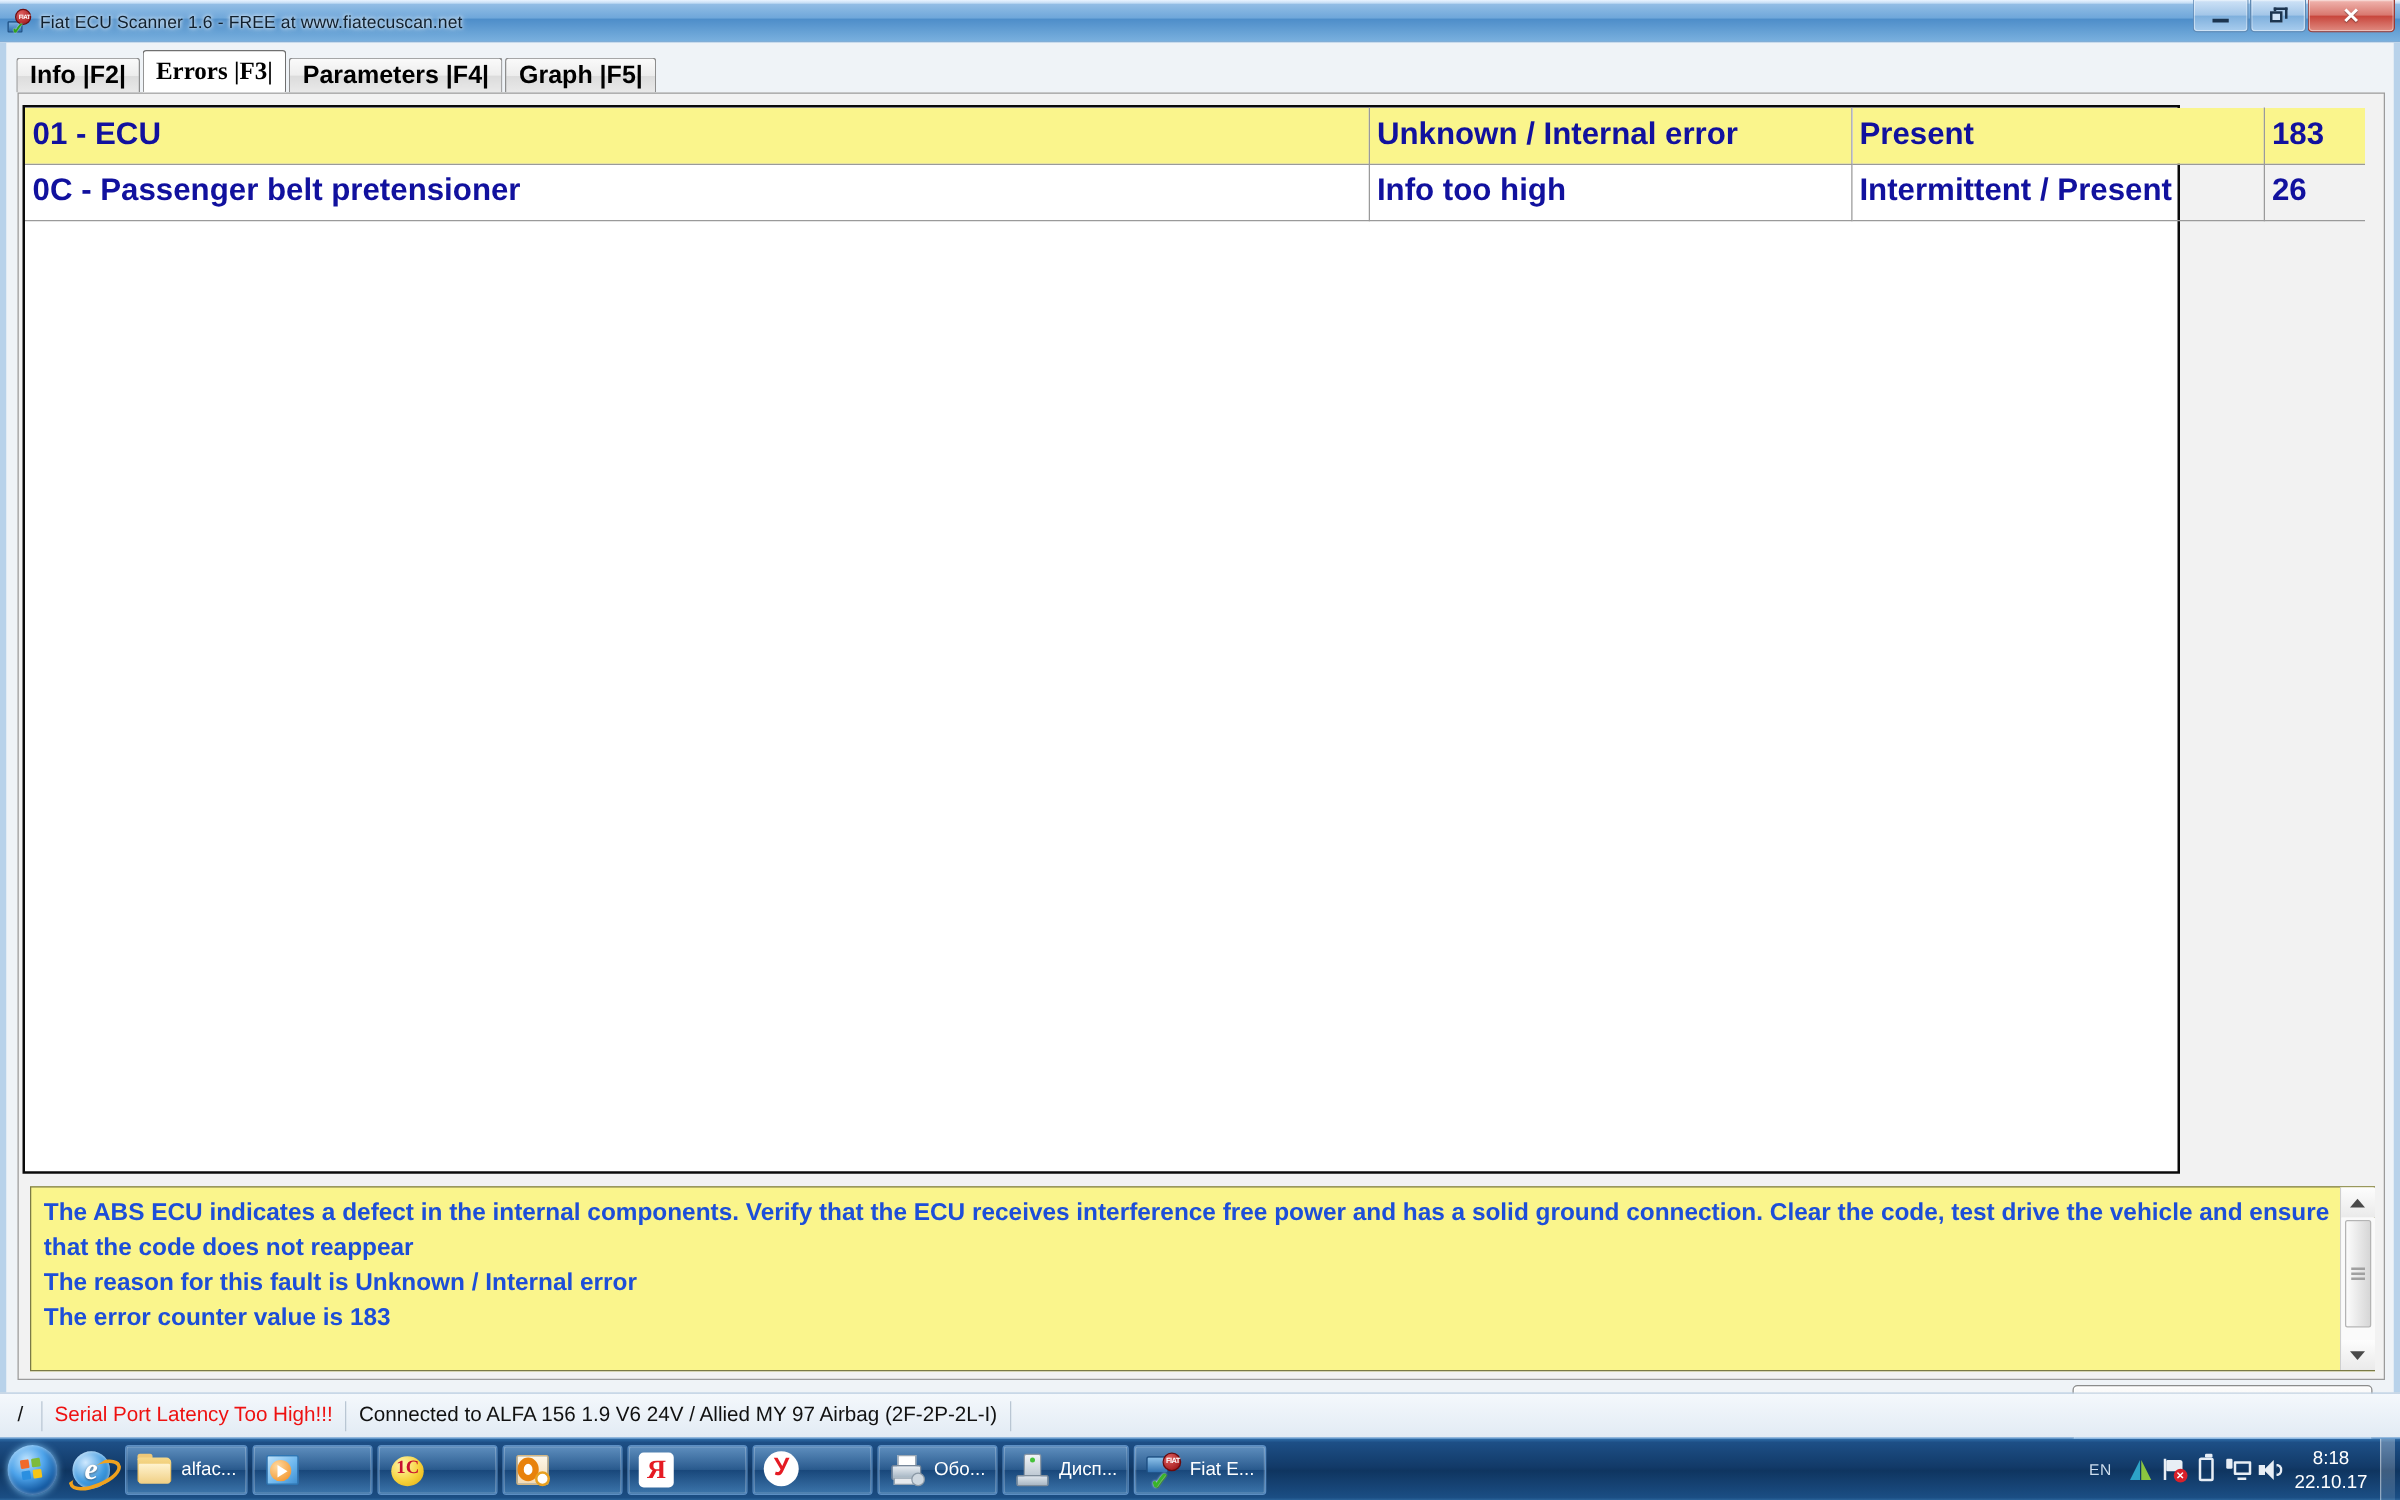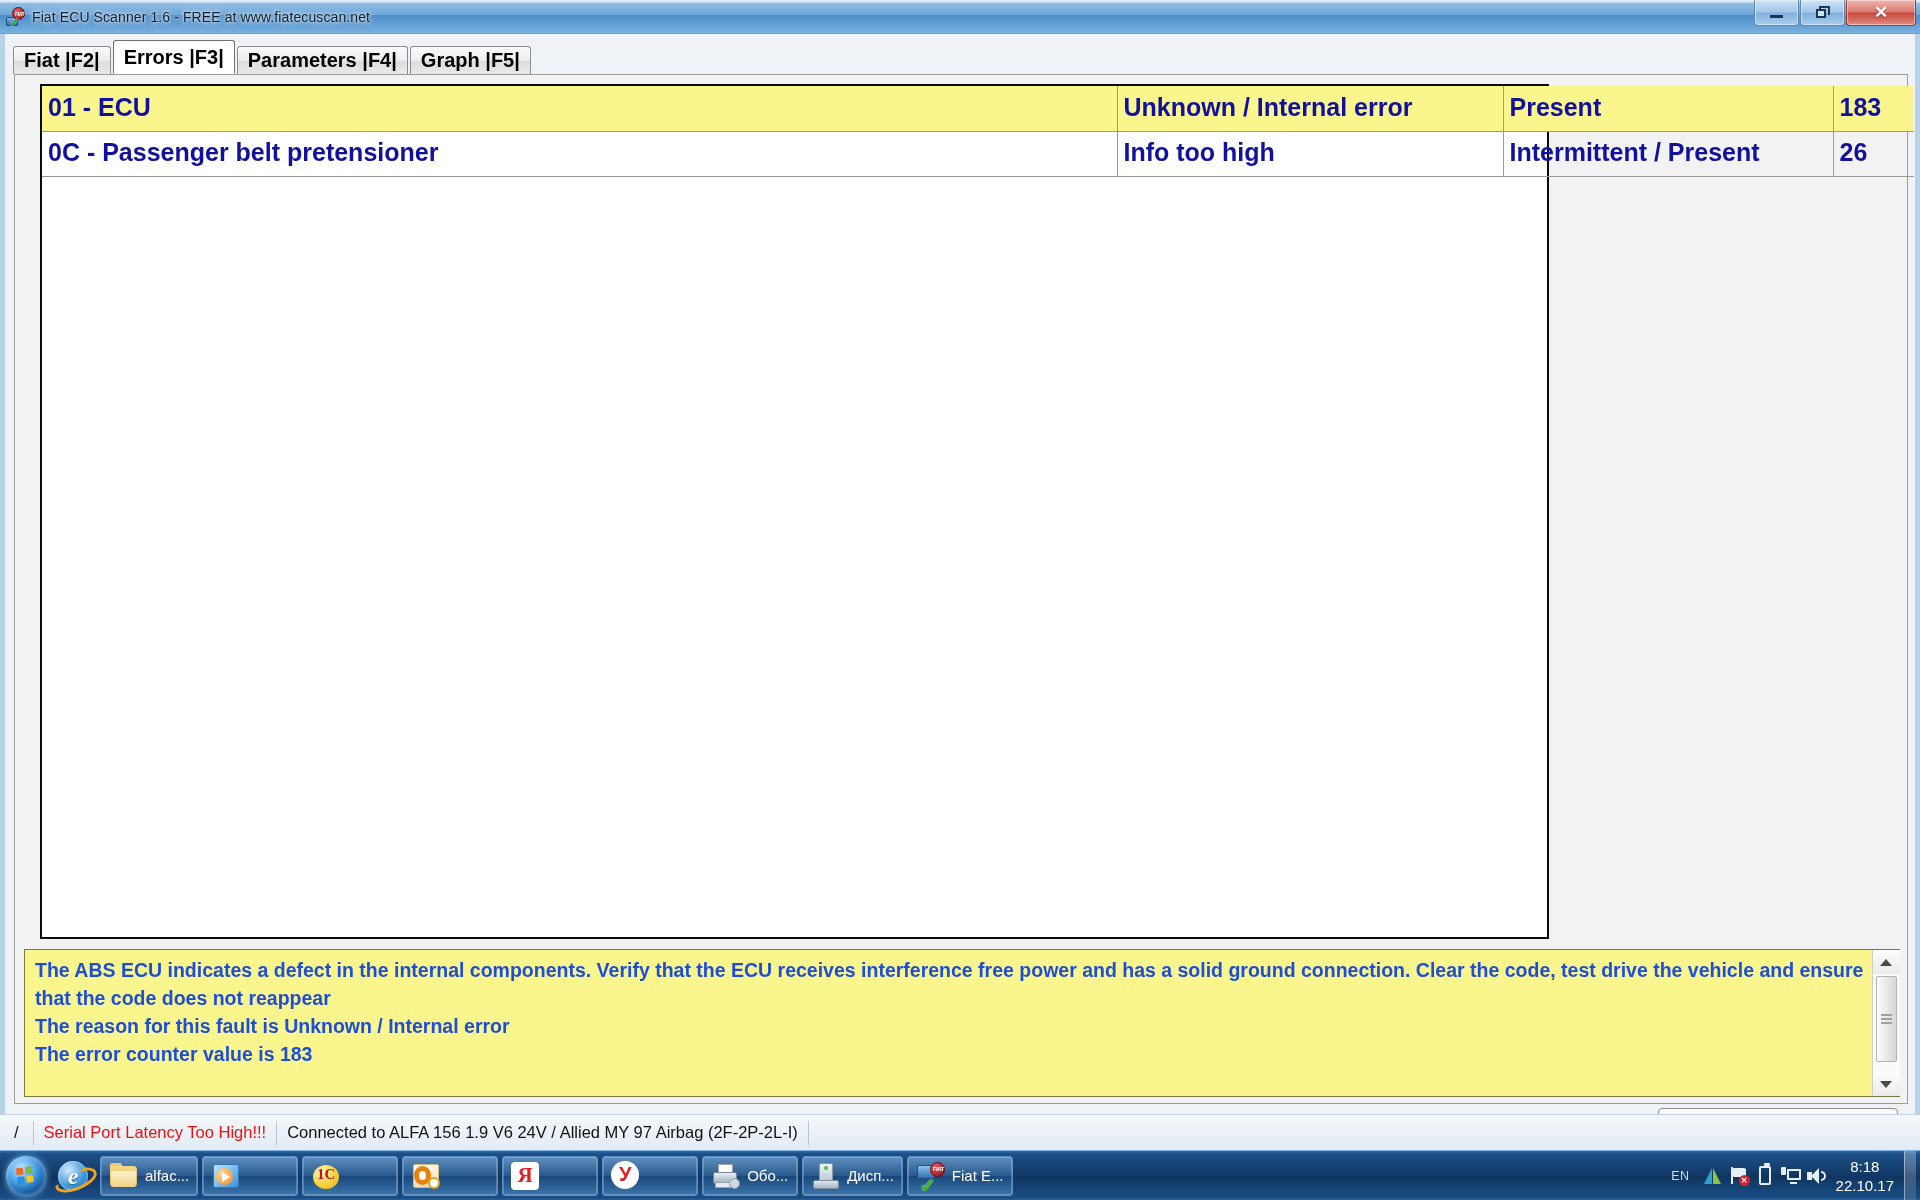--- a/index.html
+++ b/index.html
@@ -78,31 +78,31 @@
     display:flex; align-items:center;
     font-size: 20px; font-weight: bold; color:#000;
     background: linear-gradient(180deg,#fafafa 0%,#ededed 50%,#dcdcdc 51%,#e9e9e9 100%);
     border: 1px solid #8d8d8d; border-bottom: none;
     border-radius: 3px 3px 0 0;
     white-space: nowrap;
   }
   .tab.active {
     height: 34px; background: #ffffff; color:#000;
     border: 1px solid #707070; border-bottom: 1px solid #fff;
-    z-index: 3; position: relative;
+    z-index: 3; position: relative; font-family: Liberation Serif, serif;
   }
 
   #tab-page {
     position: absolute; left: 9px; top: 40px; width: 1894px; height: 1030px;
     background: #f2f2f2; border: 1px solid #9b9b9b;
   }
 
   
   #grid-frame {
-    position: absolute; left: 25px; top: 9px; width: 1509px; height: 855px;
+    position: absolute; left: 3px; top: 9px; width: 1726px; height: 855px;
     background: #fff; border: 2px solid #0a0a0a;
   }
   #grid { width: 100%; border-collapse: collapse; table-layout: fixed; }
   #grid td {
     font-size: 25px; font-weight: bold; color: #11119e;
     padding: 2px 6px 4px 6px; height: 45px;
     border-right: 1px solid #9a9a9a;
     border-bottom: 1px solid #9a9a9a;
     white-space: nowrap; overflow: hidden; vertical-align: middle;
   }
@@ -322,21 +322,21 @@
       <div class="win-btn close">
           <span class="glyph">✕</span>
         </div>
     </div>
   </div>
 
   <div id="client">
 
     <div id="tabstrip">
       <div class="tab">
-          <span>Fiat |F2|</span>
+          <span>Info |F2|</span>
         </div>
       <div class="tab active">
           <span>Errors |F3|</span>
         </div>
       <div class="tab">
           <span>Parameters |F4|</span>
         </div>
       <div class="tab">
           <span>Graph |F5|</span>
         </div>

